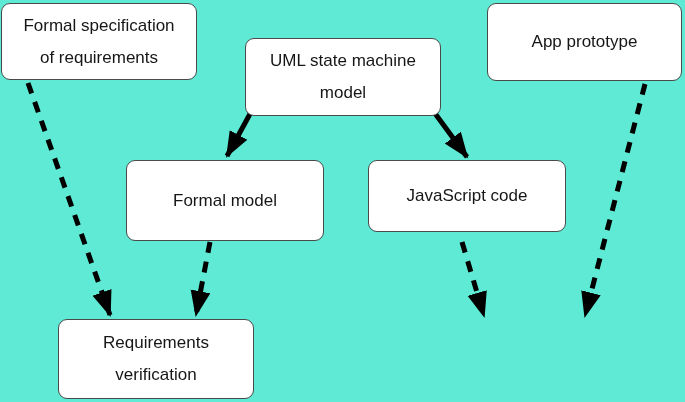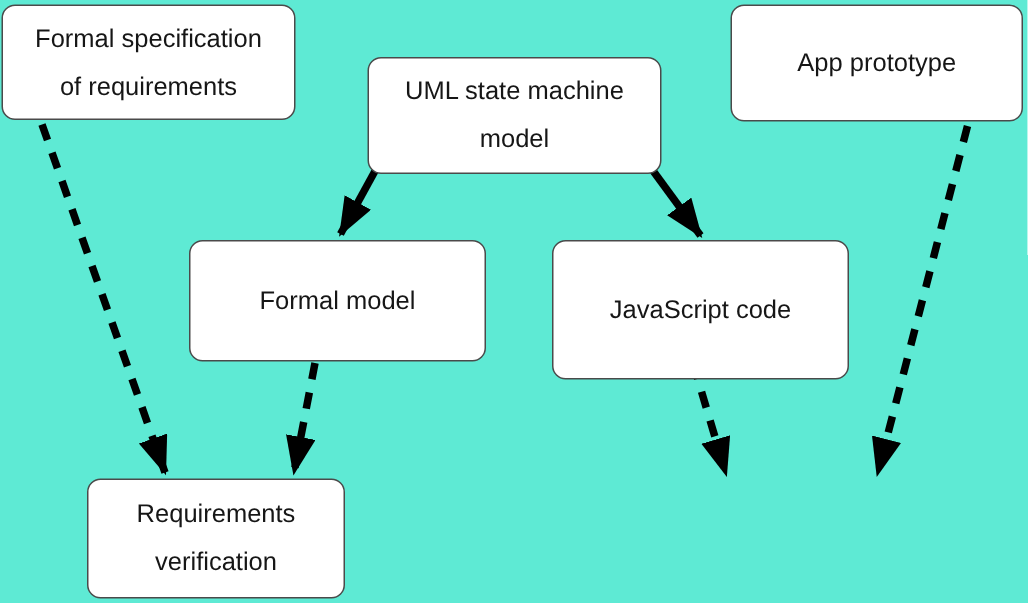--- a/index.html
+++ b/index.html
@@ -43,22 +43,22 @@
     text-align: center;
     white-space: pre-line;
     font-size: 17px;
     line-height: 32px;
     color: #161616;
   }
   .n-formal-spec   { left: 1px;   top: 3px;   width: 196px; height: 77px; }
   .n-uml-model     { left: 245px; top: 2px;   width: 196px; height: 78px; margin-top: 36px; }
   .n-app-prototype { left: 487px; top: 3px;   width: 195px; height: 78px; }
   .n-formal-model  { left: 126px; top: 160px; width: 198px; height: 81px; }
-  .n-js-code       { left: 368px; top: 160px; width: 198px; height: 93px; }
-  .n-req-verif     { left: 58px;  top: 319px; width: 172px; height: 80px; }
+  .n-js-code       { left: 368px; top: 160px; width: 198px; height: 72px; }
+  .n-req-verif     { left: 58px;  top: 319px; width: 196px; height: 80px; }
   .n-full-app      { left: 436px; top: 319px; width: 200px; height: 80px; }
 </style>
 </head>
 <body>
 
 <div class="canvas">
 
   <svg class="edges" viewBox="0 0 685 402" aria-hidden="true">
     <defs>
       <marker id="ah" markerUnits="userSpaceOnUse" markerWidth="28" markerHeight="22" refX="24" refY="10" orient="auto">

